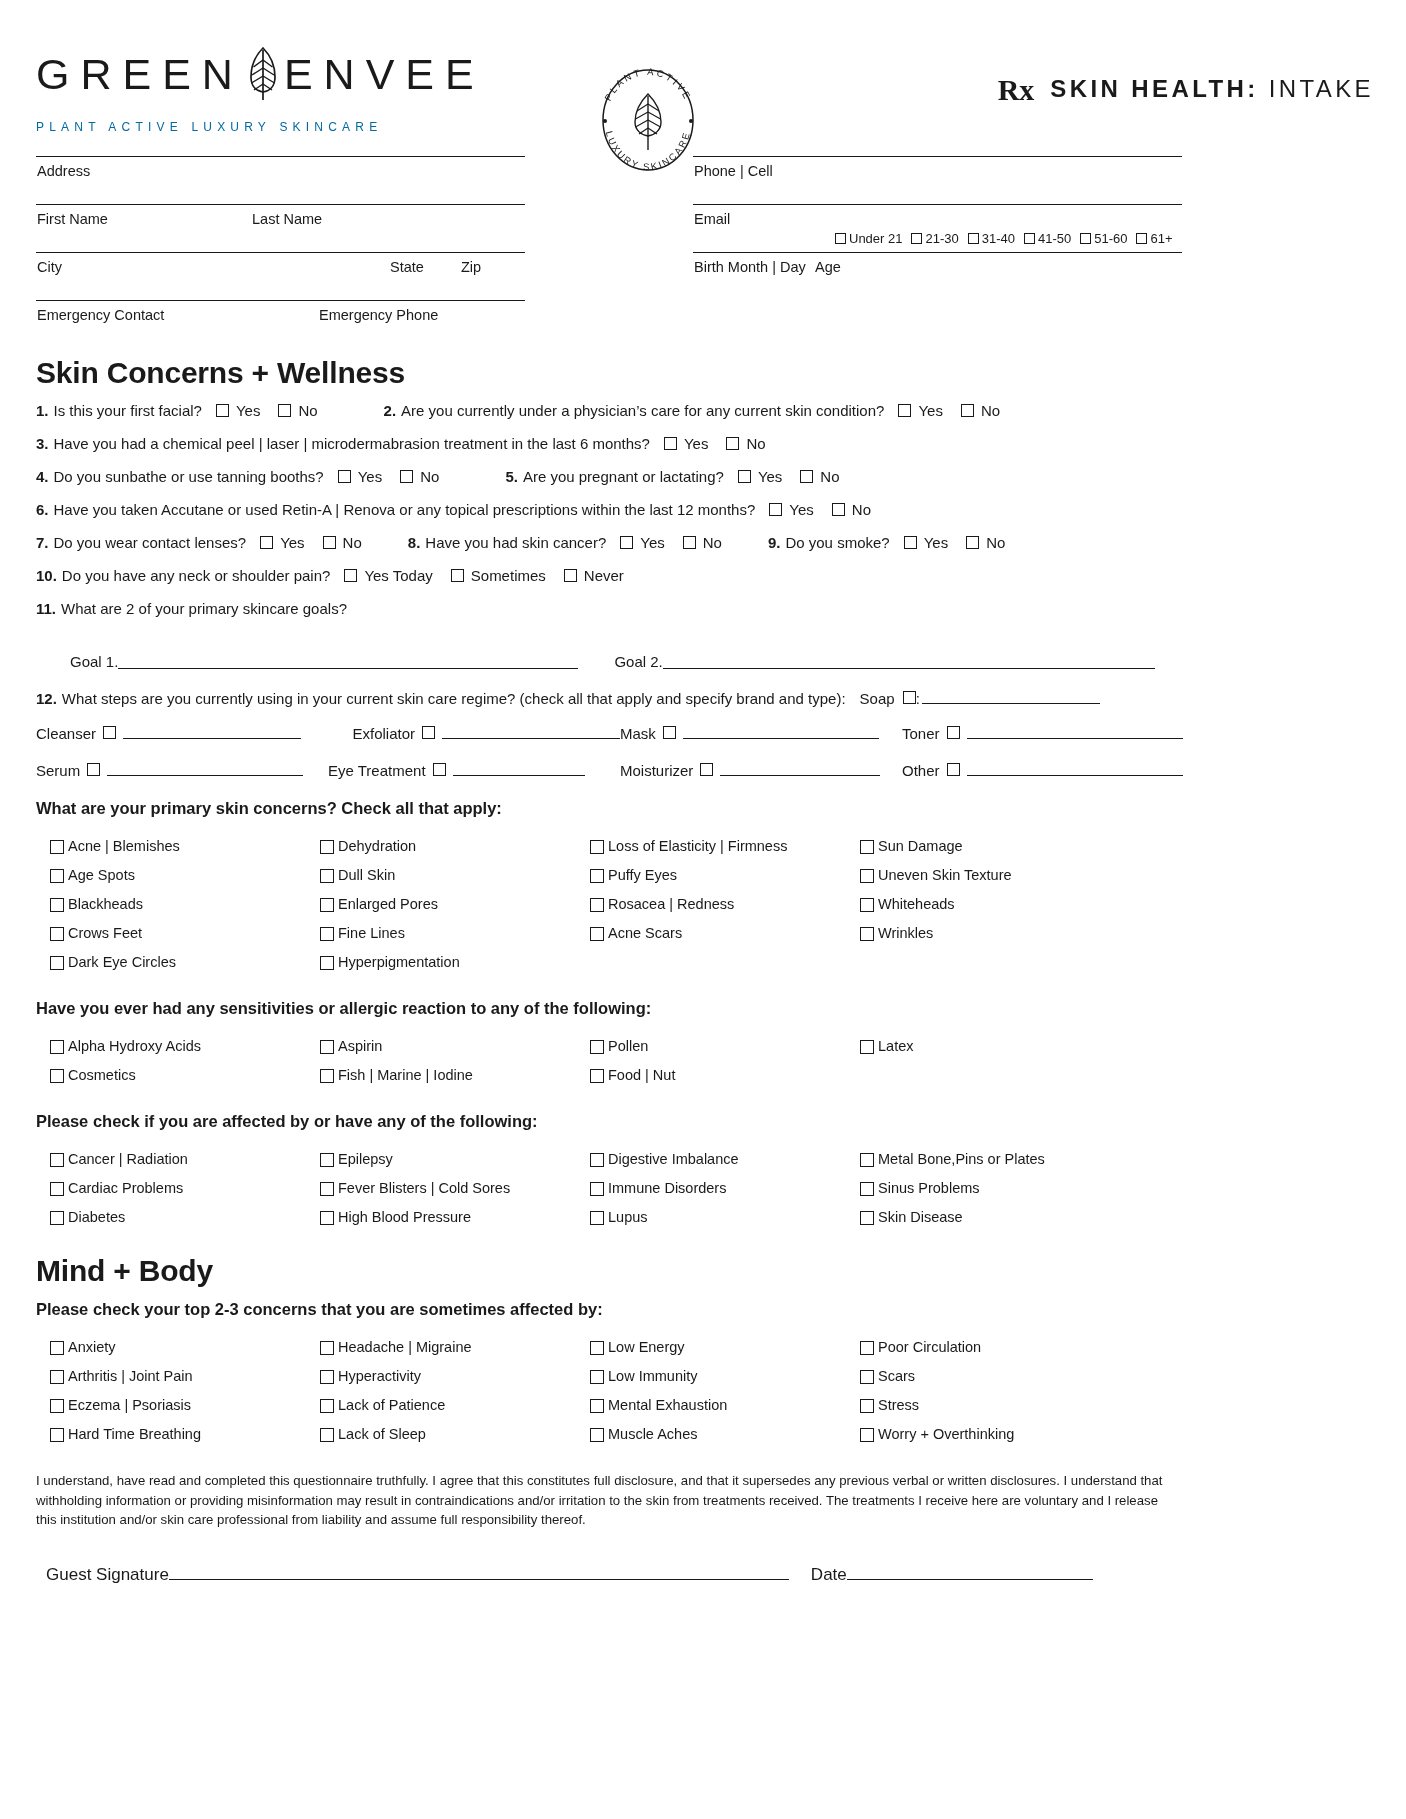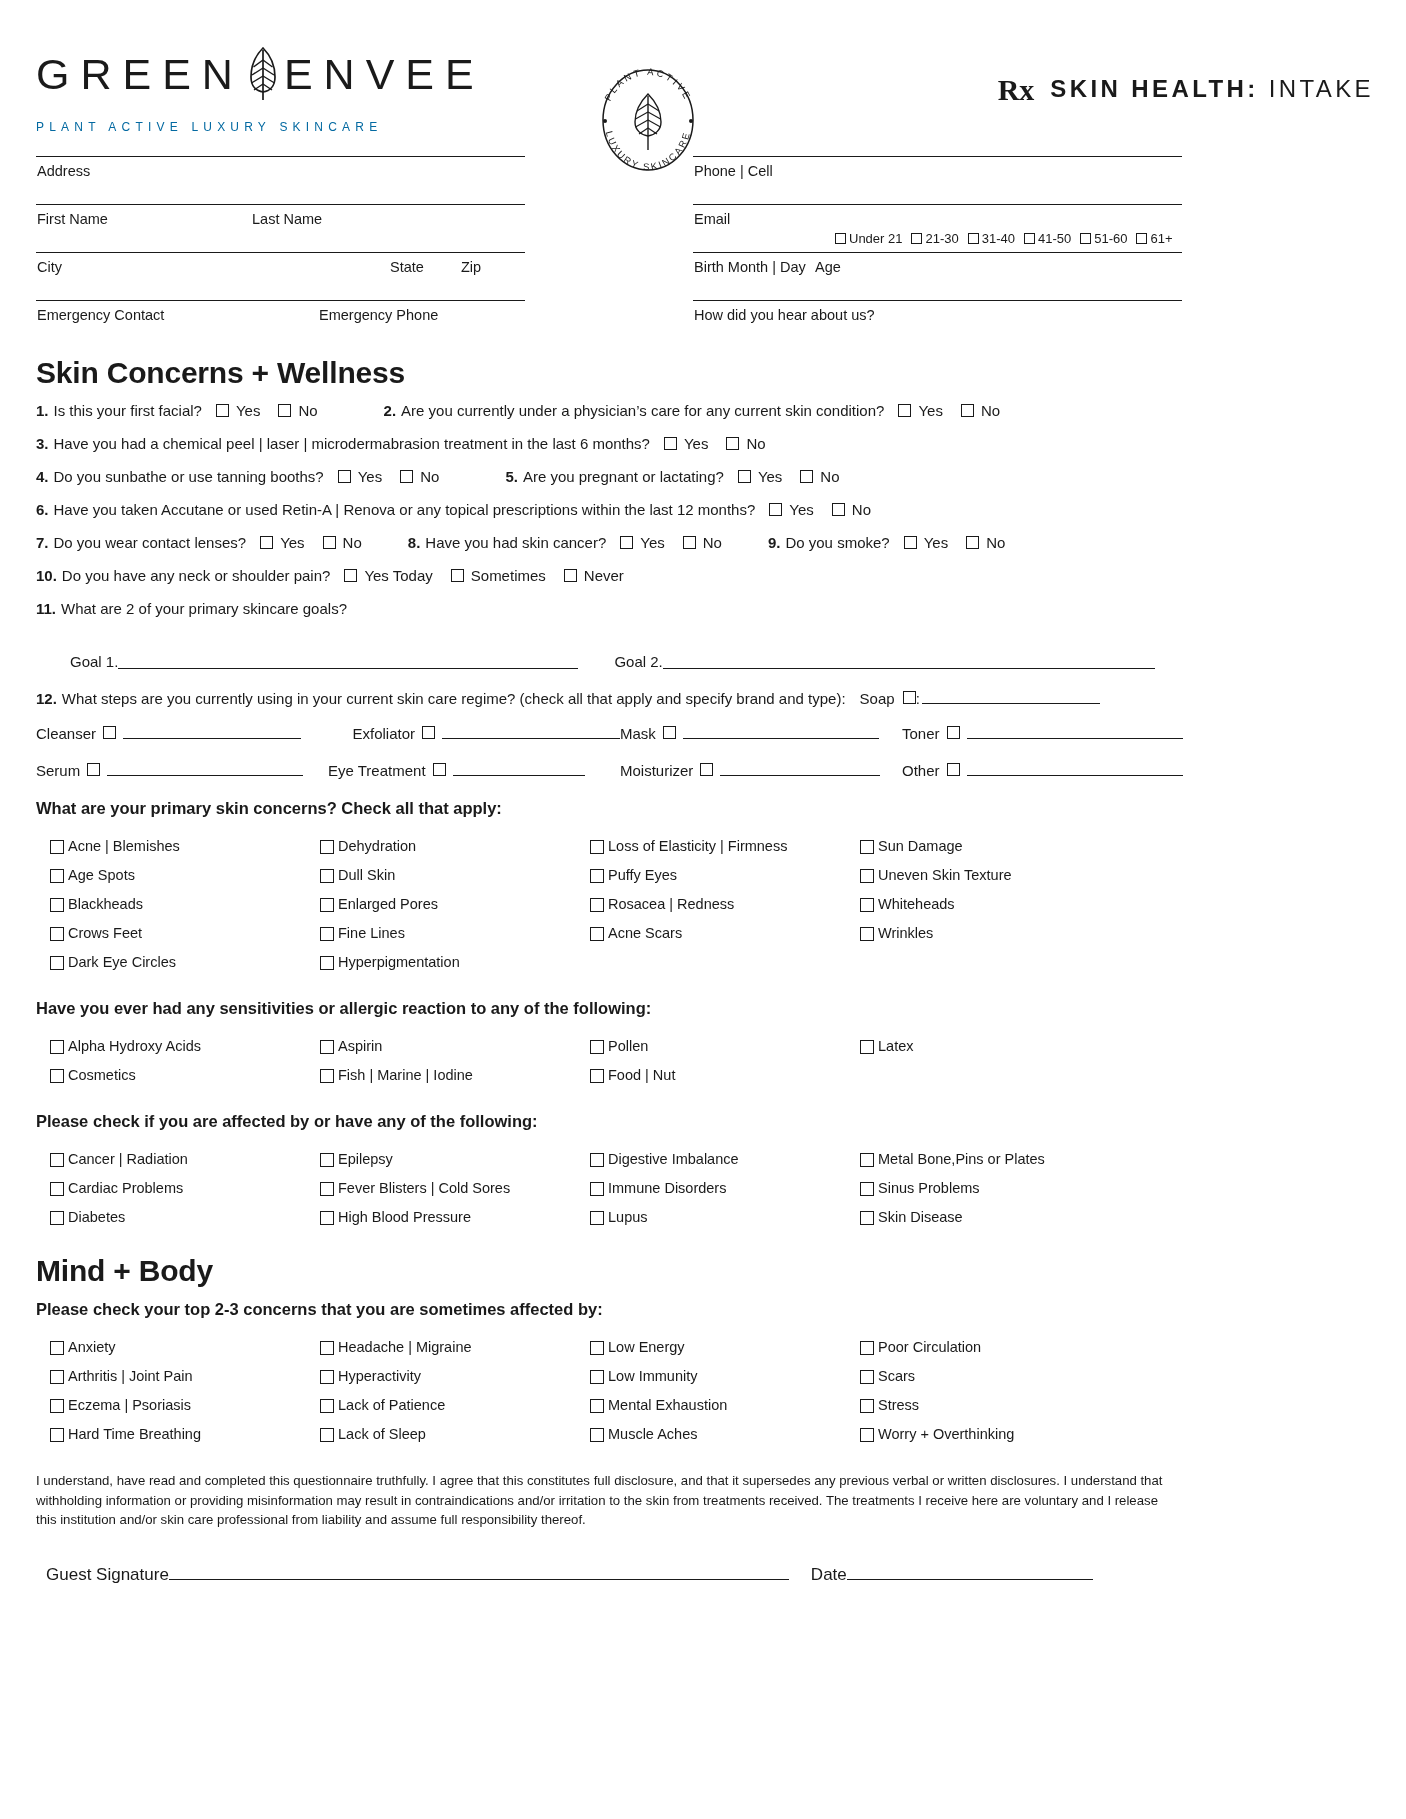--- a/index.html
+++ b/index.html
@@ -215,23 +215,20 @@
           <span class="opt">
             <span class="cb"></span>
             <span>61+</span>
           </span>
         </span>
       </div>
       <div class="fline">
         <span class="flabel">Birth Month | Day</span>
         <span class="flabel age">Age</span>
       </div>
-      <div class="fline">
-        <span class="flabel">How did you hear about us?</span>
-      </div>
     </div>
   </div>
 
   <h2 class="sect">Skin Concerns + Wellness</h2>
 
   <div class="qrow">
     <span class="qnum">1.</span>
     <span class="qtext">Is this your first facial?</span>
     <span class="ans">
         <span class="cb lg"></span>

